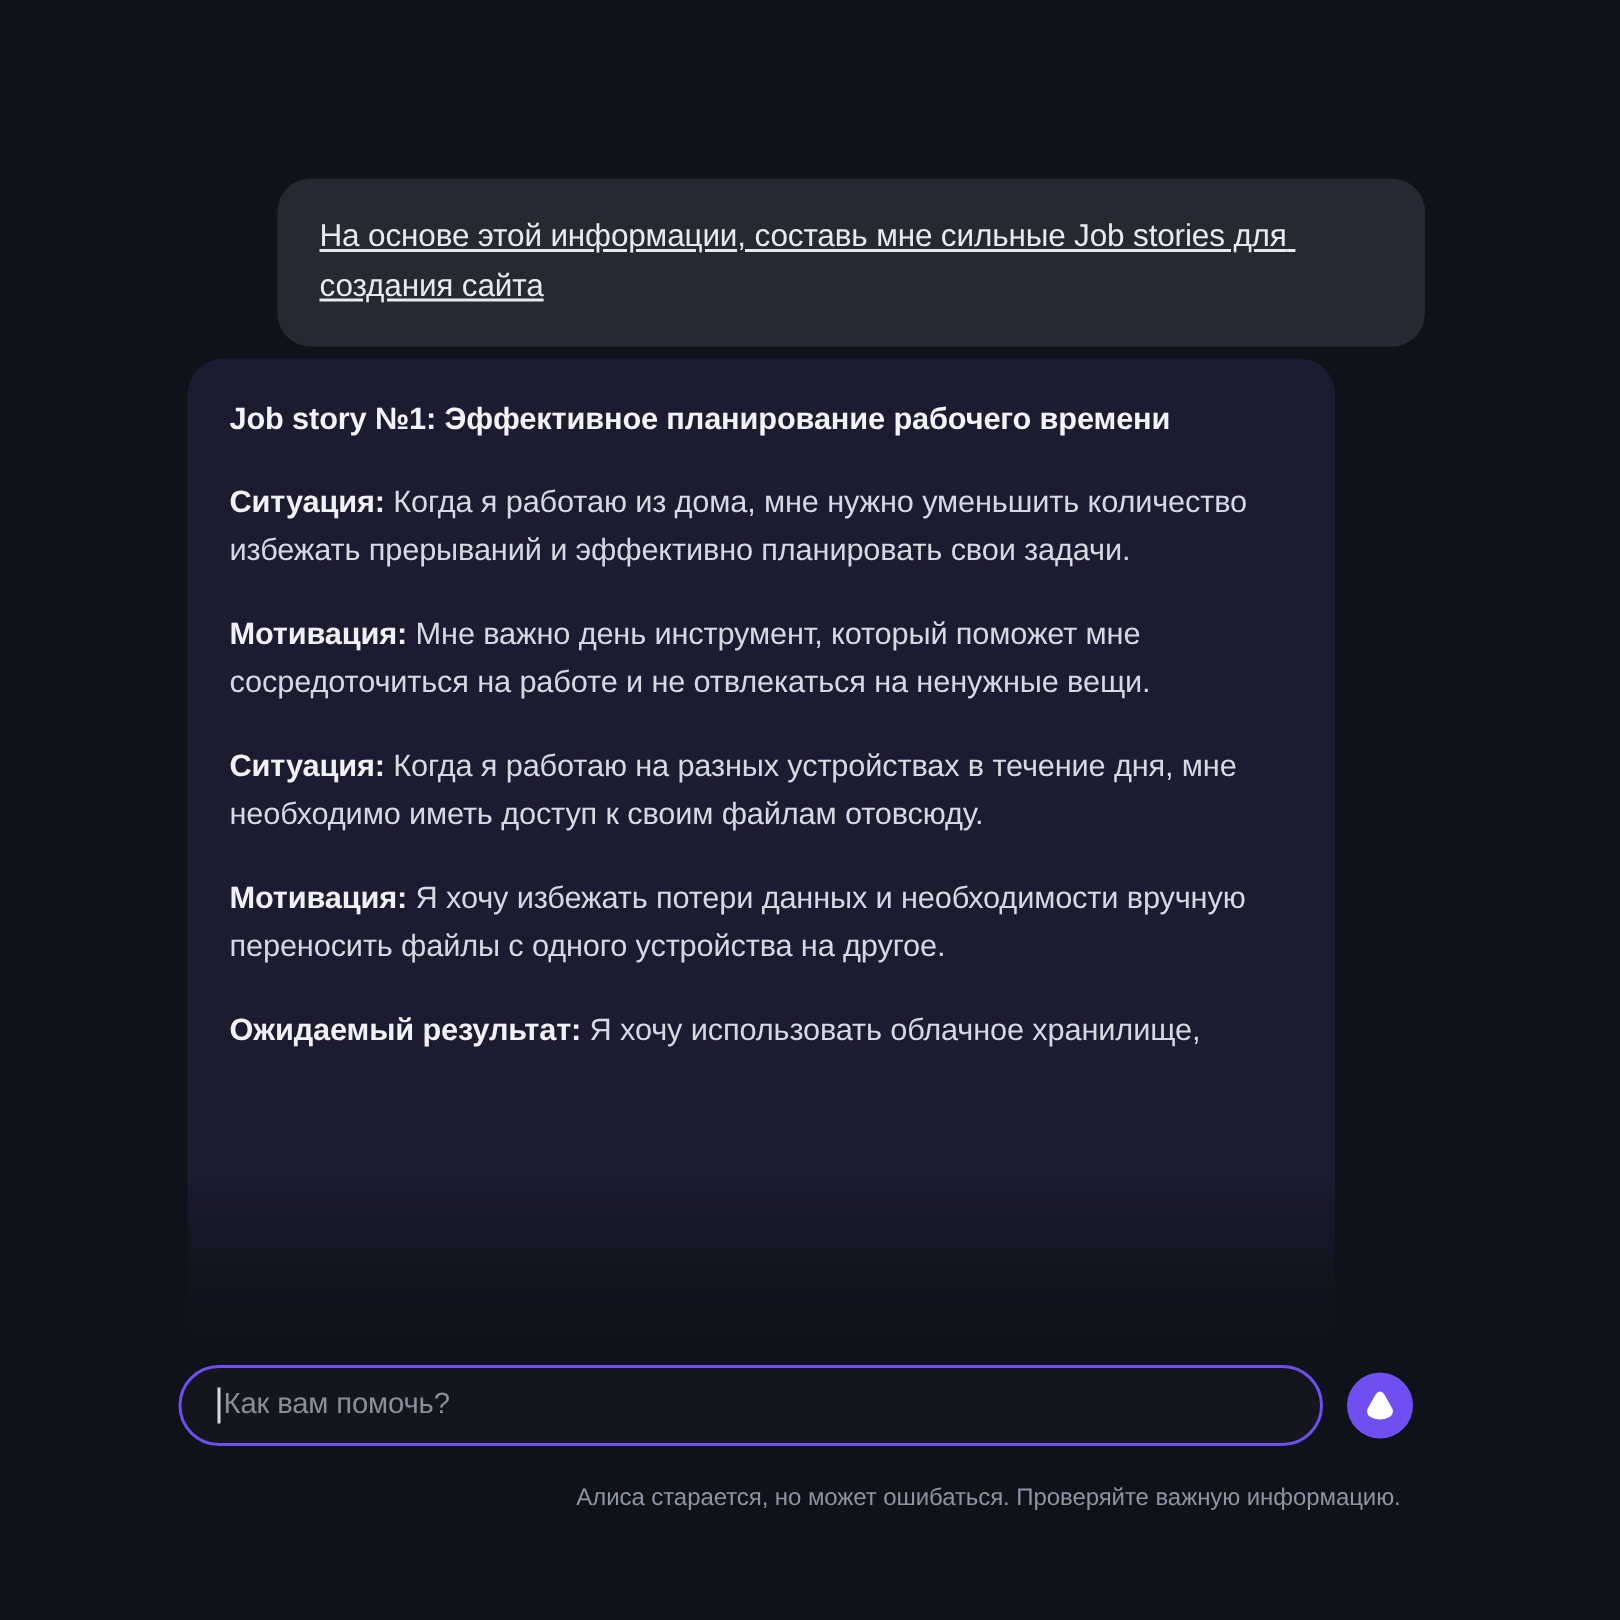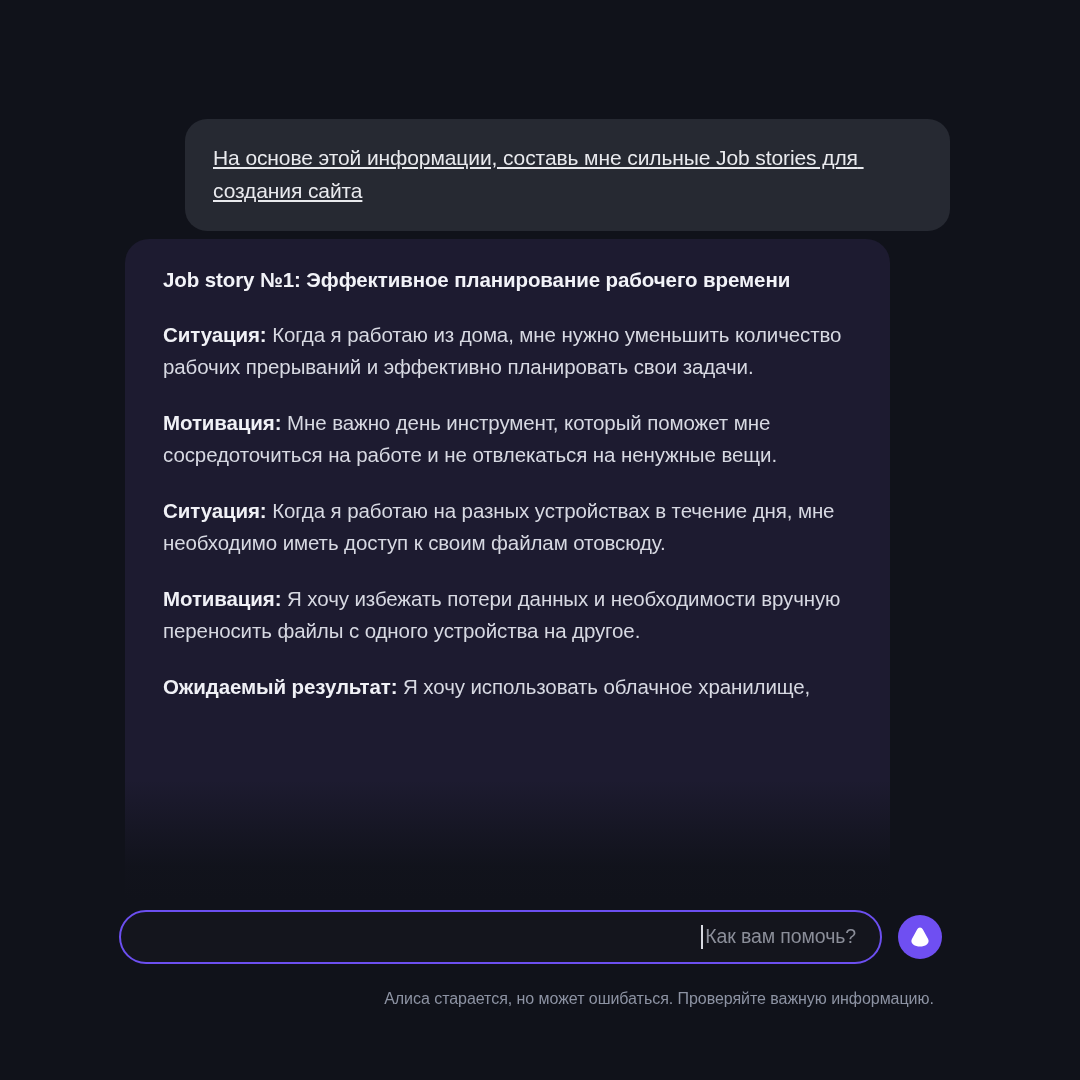--- a/index.html
+++ b/index.html
@@ -58,21 +58,21 @@
   
   .assistant-row {
     position: absolute;
     left: 125px;
     top: 239px;
     width: 765px;
   }
   .assistant-bubble {
     background: #1d1b30;
     border-radius: 24px;
-    padding: 26px 28px 40px 38px;
+    padding: 26px 28px 40px 28px;
     box-sizing: border-box;
     min-height: 680px;
   }
   .para {
     color: #d7d9e2;
     font-size: 20.5px;
     line-height: 32px;
     letter-spacing: -0.1px;
     margin: 0 0 24px 0;
   }
@@ -128,21 +128,20 @@
     top: 0;
     width: 763px;
     height: 54px;
     box-sizing: border-box;
     border: 2px solid #6c4ff0;
     border-radius: 27px;
     background: #14151d;
     display: flex;
     align-items: center;
     padding: 0 24px;
-    justify-content: flex-end;
   }
   .caret {
     width: 2px;
     height: 24px;
     background: #d8dae2;
     margin-right: 2px;
     flex: 0 0 auto;
   }
   .placeholder {
     color: #8b8e99;
@@ -191,21 +190,21 @@
         <div class="user-text">На основе этой информации, составь мне сильные Job stories для создания сайта</div>
       </div>
     </div>
 
     <div class="assistant-row">
       <div class="assistant-bubble">
 
         <div class="heading">Job story №1: Эффективное планирование рабочего времени</div>
 
         <p class="para">
-          <span class="lbl">Ситуация:</span><span> Когда я работаю из дома, мне нужно уменьшить количество рабочих прерываний и эффективно планировать свои задачи.</span>
+          <span class="lbl">Ситуация:</span><span> Когда я работаю из дома, мне нужно уменьшить количество избежать прерываний и эффективно планировать свои задачи.</span>
         </p>
 
         <p class="para">
           <span class="lbl">Мотивация:</span><span> Мне важно день инструмент, который поможет мне сосредоточиться на работе и не отвлекаться на ненужные вещи.</span>
         </p>
 
 
 
         <p class="para">
           <span class="lbl">Ситуация:</span><span> Когда я работаю на разных устройствах в течение дня, мне необходимо иметь доступ к своим файлам отовсюду.</span>

